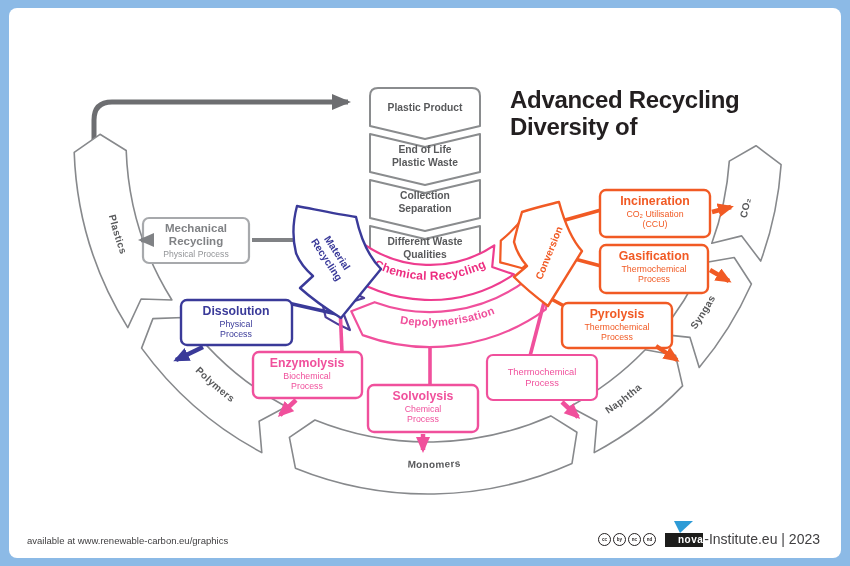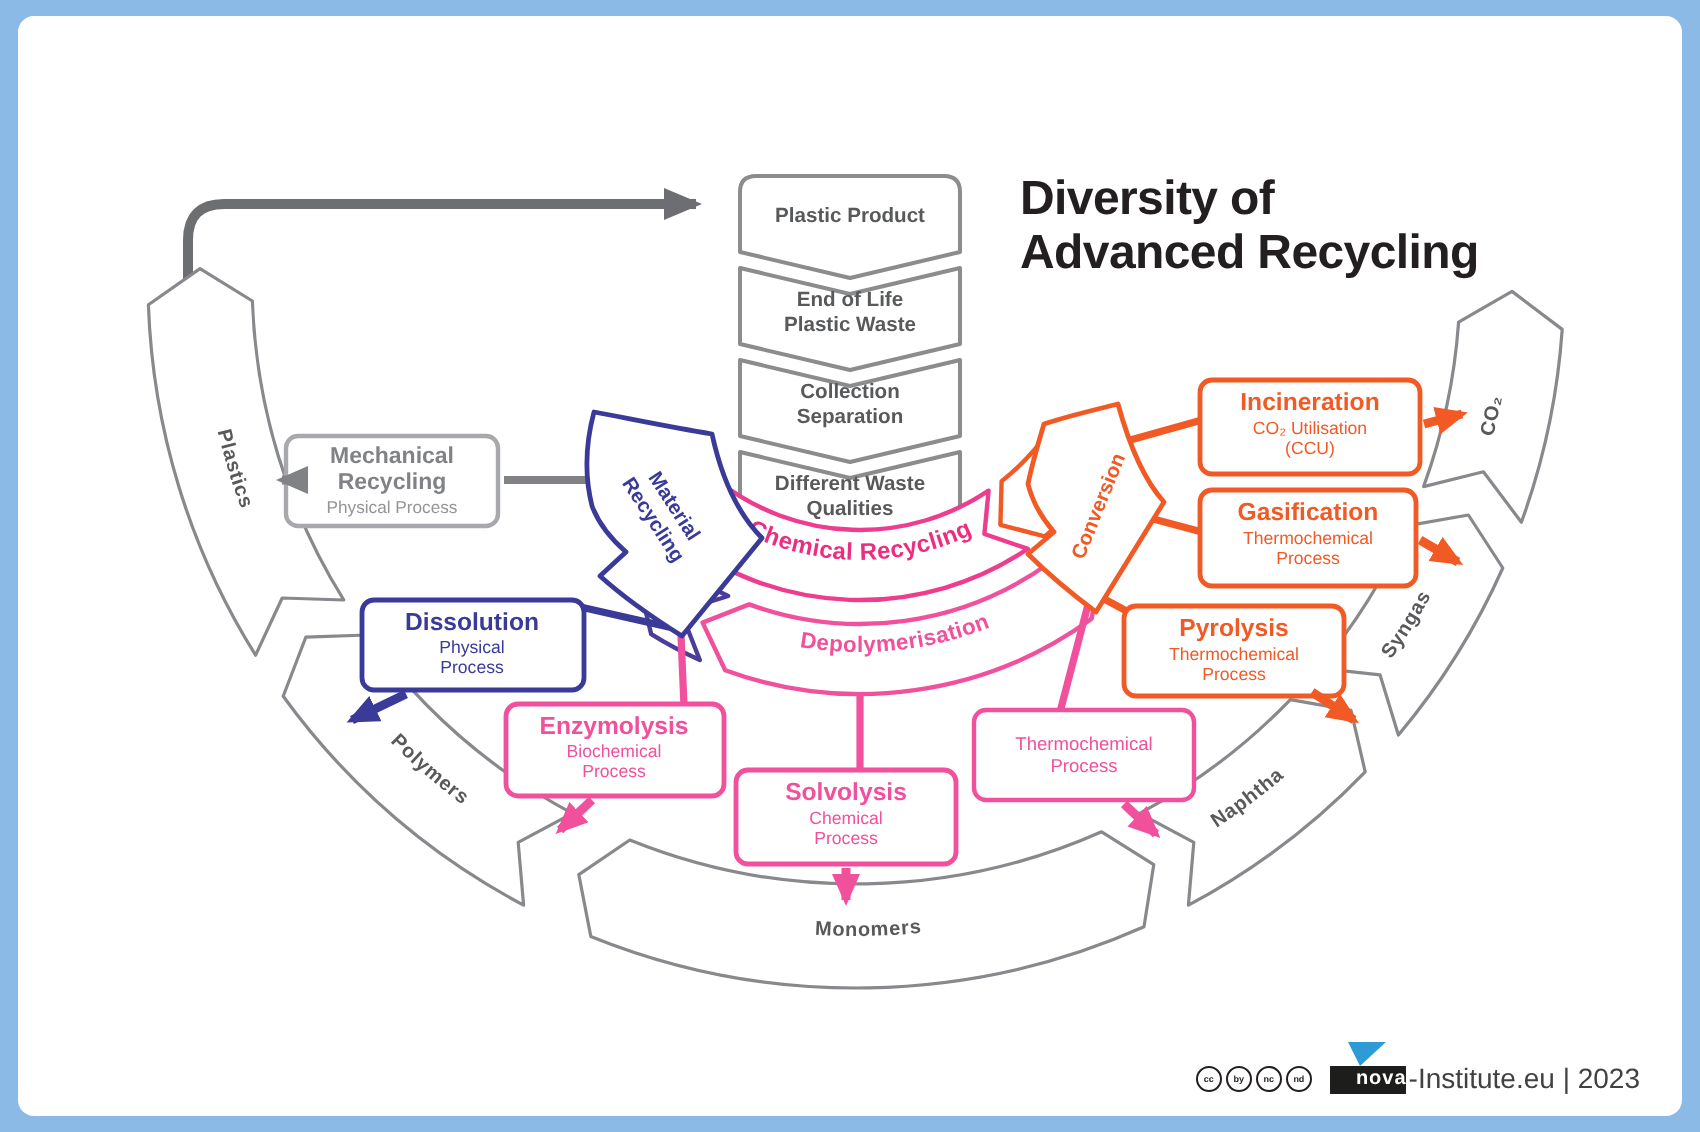--- a/index.html
+++ b/index.html
@@ -163,24 +163,25 @@
     <path d="M 203,347 L 176,360" fill="none" stroke="#3a3a99" stroke-width="4.5" marker-end="url(#mBlue)"></path>
     <path d="M 296,400 L 280,415" fill="none" stroke="#f0509c" stroke-width="4.5" marker-end="url(#mPink)"></path>
     <path d="M 423,434 L 423,450" fill="none" stroke="#f0509c" stroke-width="4.5" marker-end="url(#mPink)"></path>
     <path d="M 562,402 L 578,417" fill="none" stroke="#f0509c" stroke-width="4.5" marker-end="url(#mPink)"></path>
     <path d="M 712,212 L 731,207" fill="none" stroke="#f15a24" stroke-width="4.5" marker-end="url(#mOrange)"></path>
     <path d="M 710,270 L 729,281" fill="none" stroke="#f15a24" stroke-width="4.5" marker-end="url(#mOrange)"></path>
     <path d="M 656,346 L 677,360" fill="none" stroke="#f15a24" stroke-width="4.5" marker-end="url(#mOrange)"></path>
   </svg>
 
   <div class="title">
+    <div>Advanced Recycling</div>
     <div>Diversity of</div>
-    <div>Advanced Recycling</div>
   </div>
 
+  <div class="footer-left">available at www.renewable-carbon.eu/graphics</div>
 
   <div class="footer-right">
     <span class="cc-row">
       <span class="cc-badge">cc</span>
       <span class="cc-badge">by</span>
       <span class="cc-badge">nc</span>
       <span class="cc-badge">nd</span>
     </span>
     <span class="nova-logo">
       <svg class="nova-flag" width="22" height="12">

